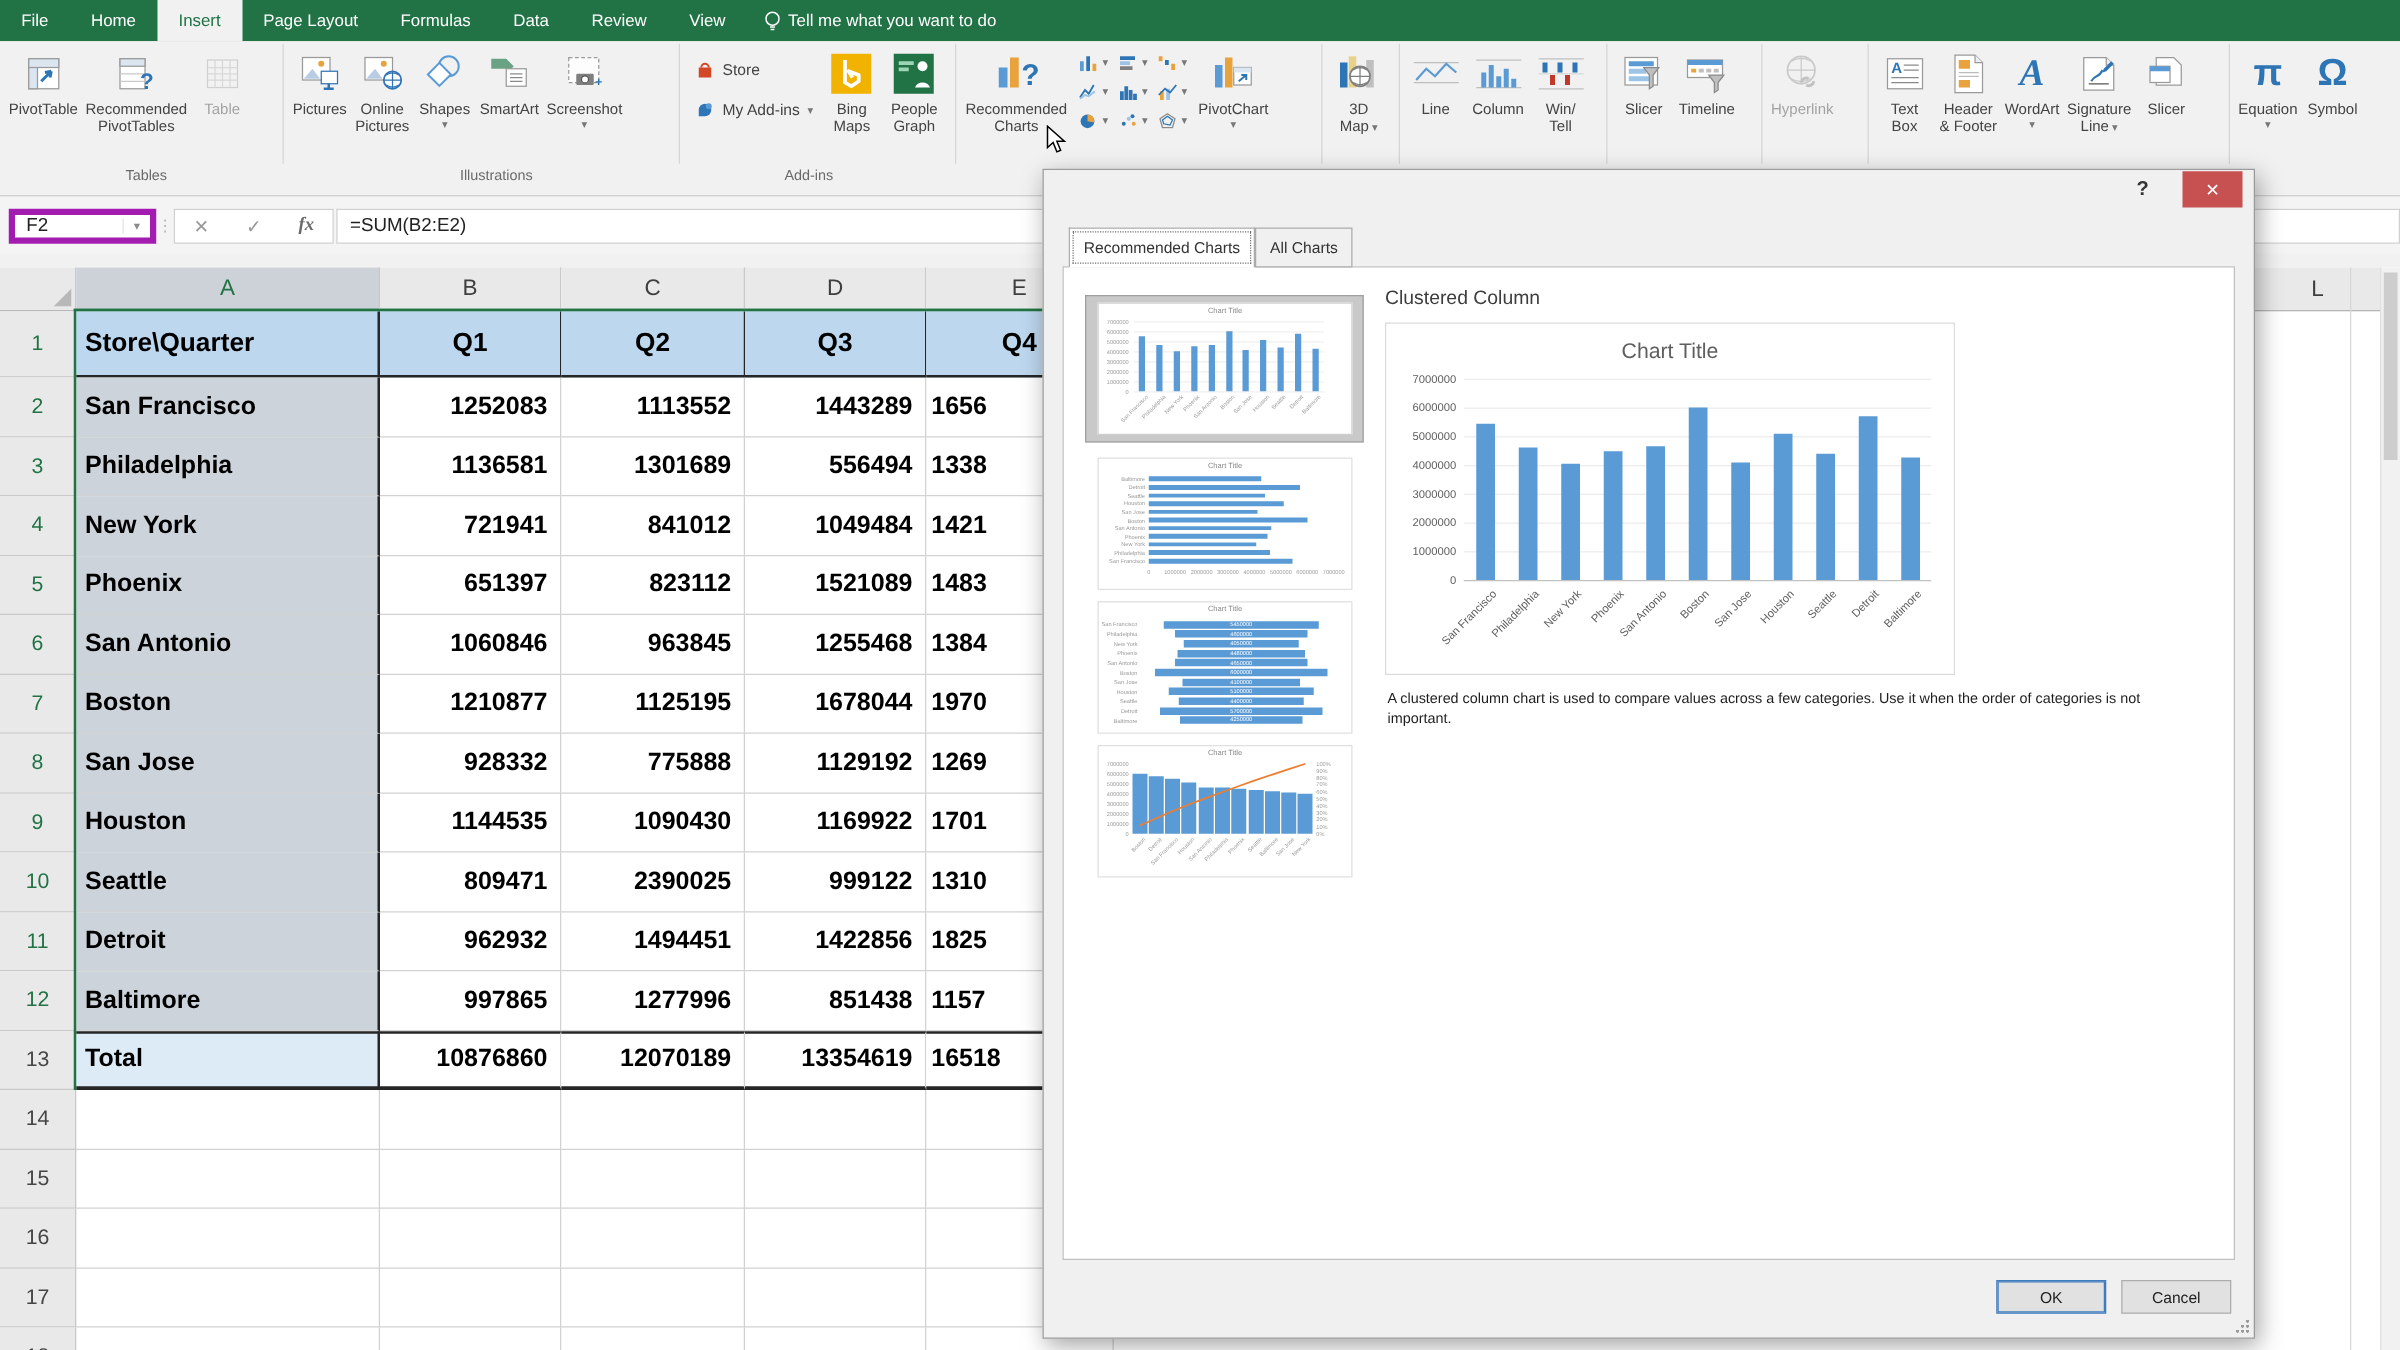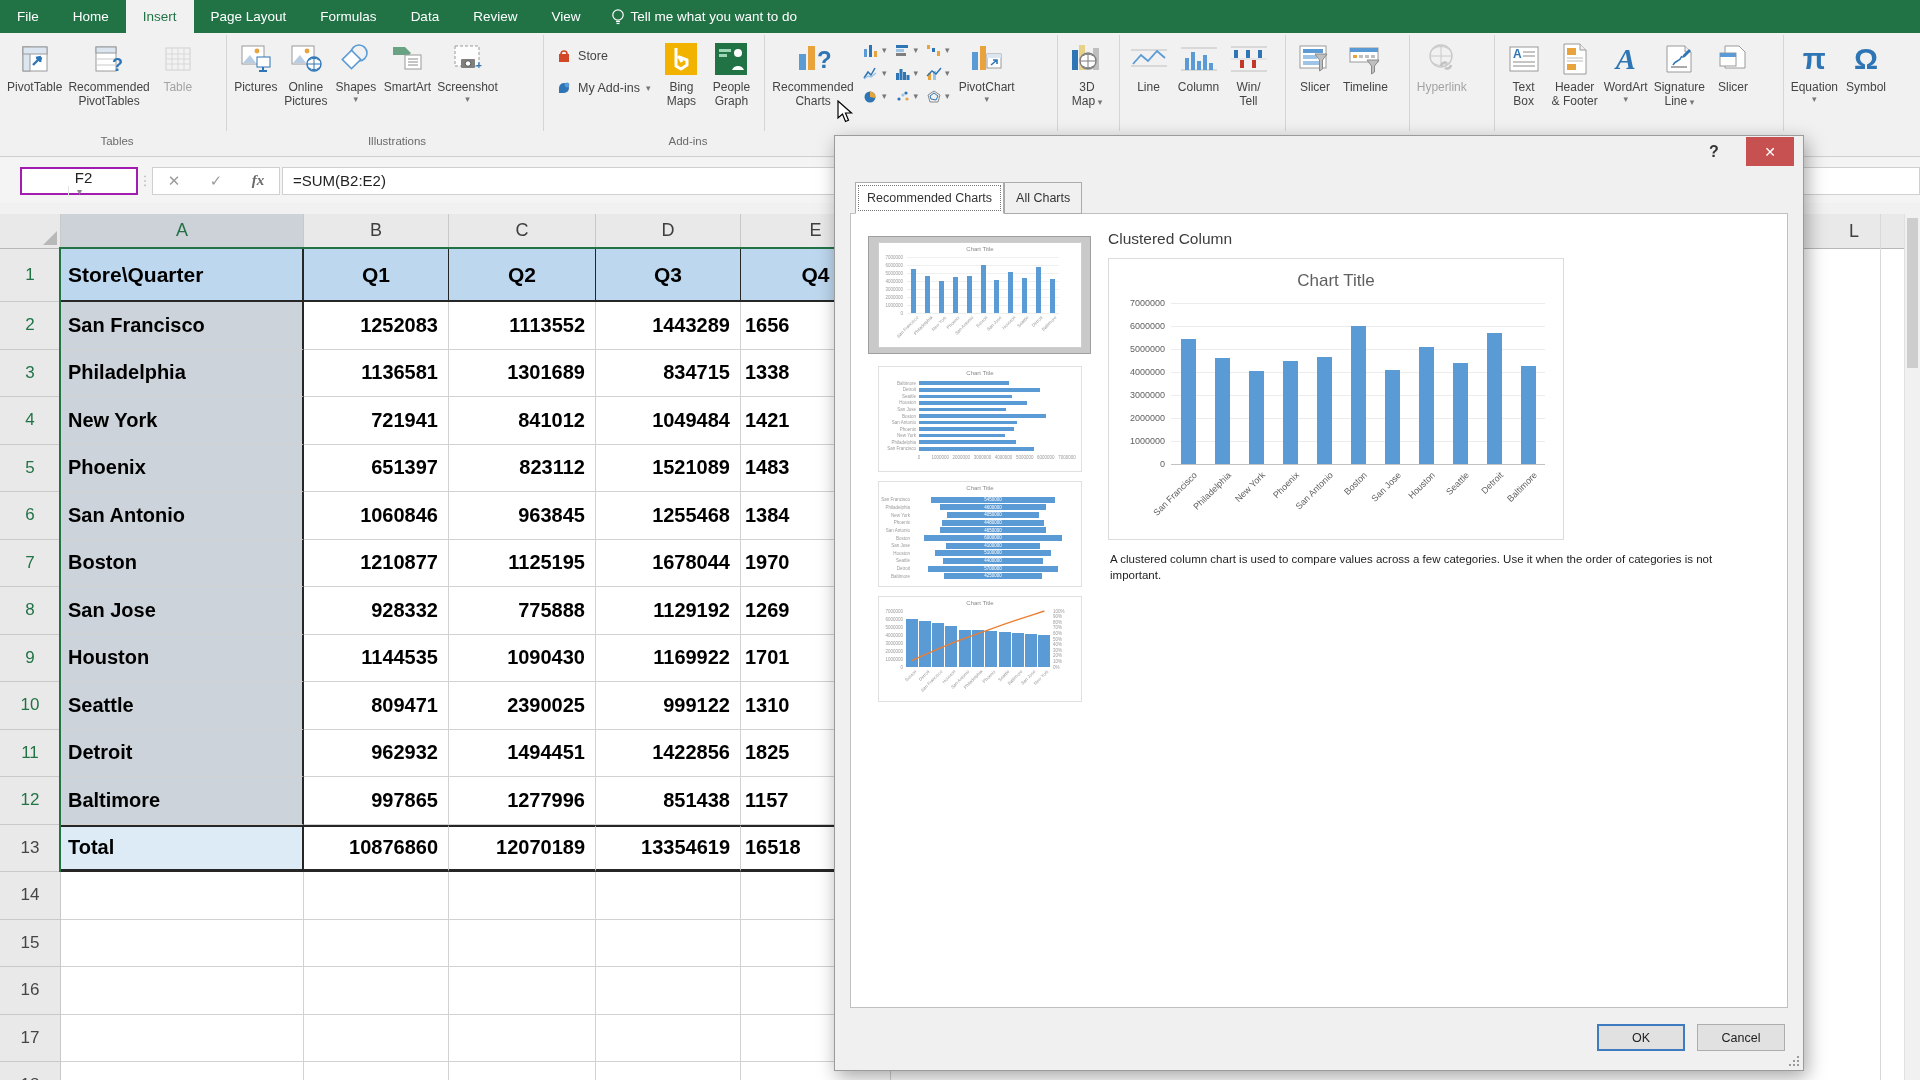--- a/index.html
+++ b/index.html
@@ -31,22 +31,22 @@
   .minicol { display:flex; flex-direction:column; gap:5px; }
   .mini { display:flex; align-items:center; gap:3px; height:18px; }
 
   .ribfoot { position:absolute; left:0; top:131px; width:1920px; height:26px; background:#f1f1f1;
     border-bottom:1px solid #d0d0d0; }
   .glabel { position:absolute; top:4px; font-size:11.5px; color:#6a6a6a; transform:translateX(-50%); }
 
   
   .fbar { position:absolute; left:0; top:158px; width:1920px; height:45px; background:#f4f4f4;
     display:flex; align-items:center; }
-  .namebox { width:118px; height:28px; background:#fff; border:2px solid #a21caf; margin-left:20px;
-    display:flex; align-items:center; font-size:15px; color:#222;flex-direction:column; }
+  .namebox { width:118px; height:28px; background:#fff; border:5px solid #a21caf; margin-left:7px;
+    display:flex; align-items:center; font-size:15px; color:#222; }
   .namebox .nbtext { flex:1; padding-left:9px; }
   .namebox .nbdd { width:22px; text-align:center; color:#8a8a8a; font-size:10px; border-left:1px solid #e4e4e4; }
   .fdots { width:14px; text-align:center; color:#b5b5b5; font-size:13px; letter-spacing:0; }
   .fxbox { width:128px; height:28px; background:#fff; border:1px solid #d0d0d0; display:flex; align-items:center;
     justify-content:space-around; color:#9a9a9a; font-size:15px; }
   .fxbox .fx { font-style:italic; font-family:"Liberation Serif", serif; color:#6a6a6a; font-weight:bold; }
   .ffield { flex:1; height:28px; background:#fff; border:1px solid #d0d0d0; margin-left:2px; margin-right:0;
     display:flex; align-items:center; padding-left:10px; font-size:15px; color:#222; }
 
   
@@ -604,21 +604,21 @@
           <span style="font-size:30px; color:#2e75b6; font-weight:bold;">Ω</span>
         </div>
         <div class="lb"><span>Symbol</span></div>
       </div>
     </div>
   </div>
 
   <div class="ribfoot">
     <div class="glabel" style="left:117px">Tables</div>
     <div class="glabel" style="left:397px">Illustrations</div>
-    <div class="glabel" style="left:688px">Add-ins</div>
+    <div class="glabel" style="left:647px">Add-ins</div>
   </div>
 
   <div class="fbar">
     <div class="namebox">
       <span class="nbtext">F2</span>
       <span class="nbdd">▾</span>
     </div>
     <div class="fdots">⋮</div>
     <div class="fxbox">
       <span>✕</span>
@@ -654,21 +654,21 @@
           <div class="cell data" style="width: 145px;">1252083</div>
           <div class="cell data" style="width: 147px;">1113552</div>
           <div class="cell data" style="width: 145px;">1443289</div>
           <div class="cell data last" style="width: 150px;">1656</div>
         </div>
         <div class="grow" style="height: 47.5px;">
           <div class="rowhead selhd">3</div>
           <div class="cell data first" style="width: 243px;">Philadelphia</div>
           <div class="cell data" style="width: 145px;">1136581</div>
           <div class="cell data" style="width: 147px;">1301689</div>
-          <div class="cell data" style="width: 145px;">834715</div>
+          <div class="cell data" style="width: 145px;">556494</div>
           <div class="cell data last" style="width: 150px;">1338</div>
         </div>
         <div class="grow" style="height: 47.5px;">
           <div class="rowhead selhd">4</div>
           <div class="cell data first" style="width: 243px;">New York</div>
           <div class="cell data" style="width: 145px;">721941</div>
           <div class="cell data" style="width: 147px;">841012</div>
           <div class="cell data" style="width: 145px;">1049484</div>
           <div class="cell data last" style="width: 150px;">1421</div>
         </div>

